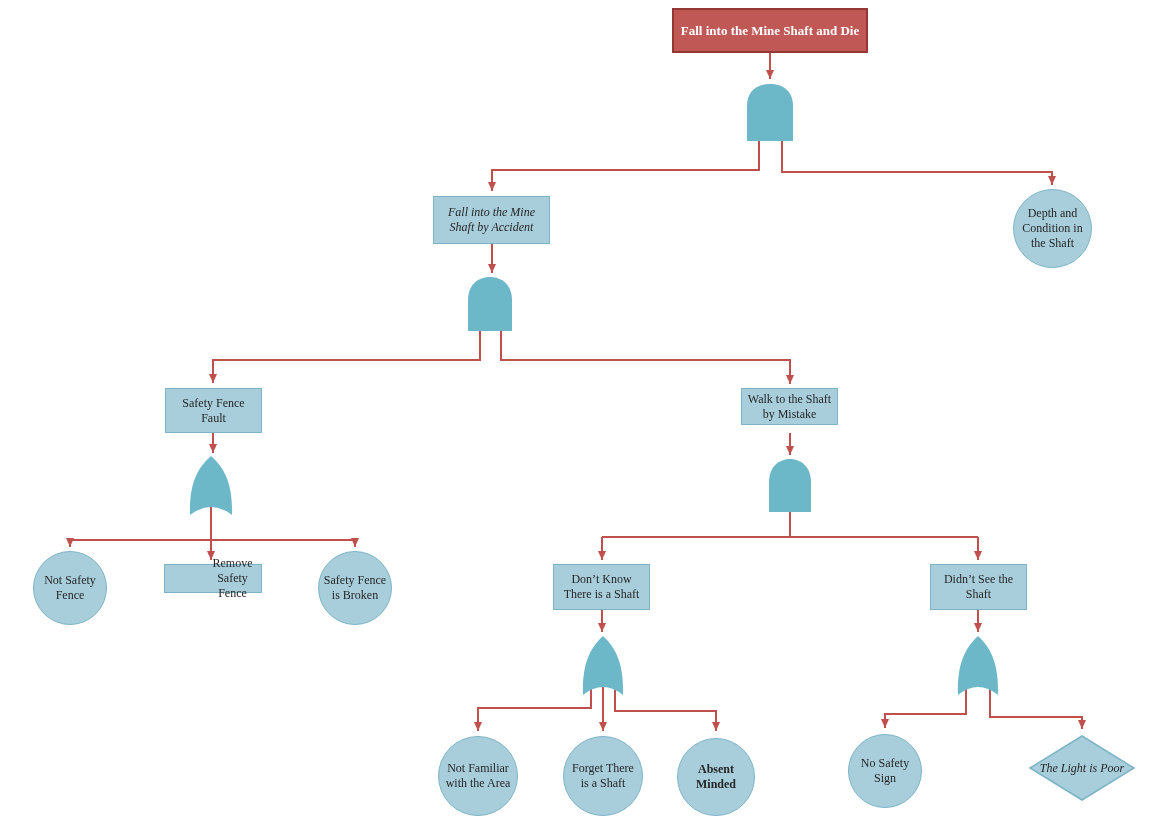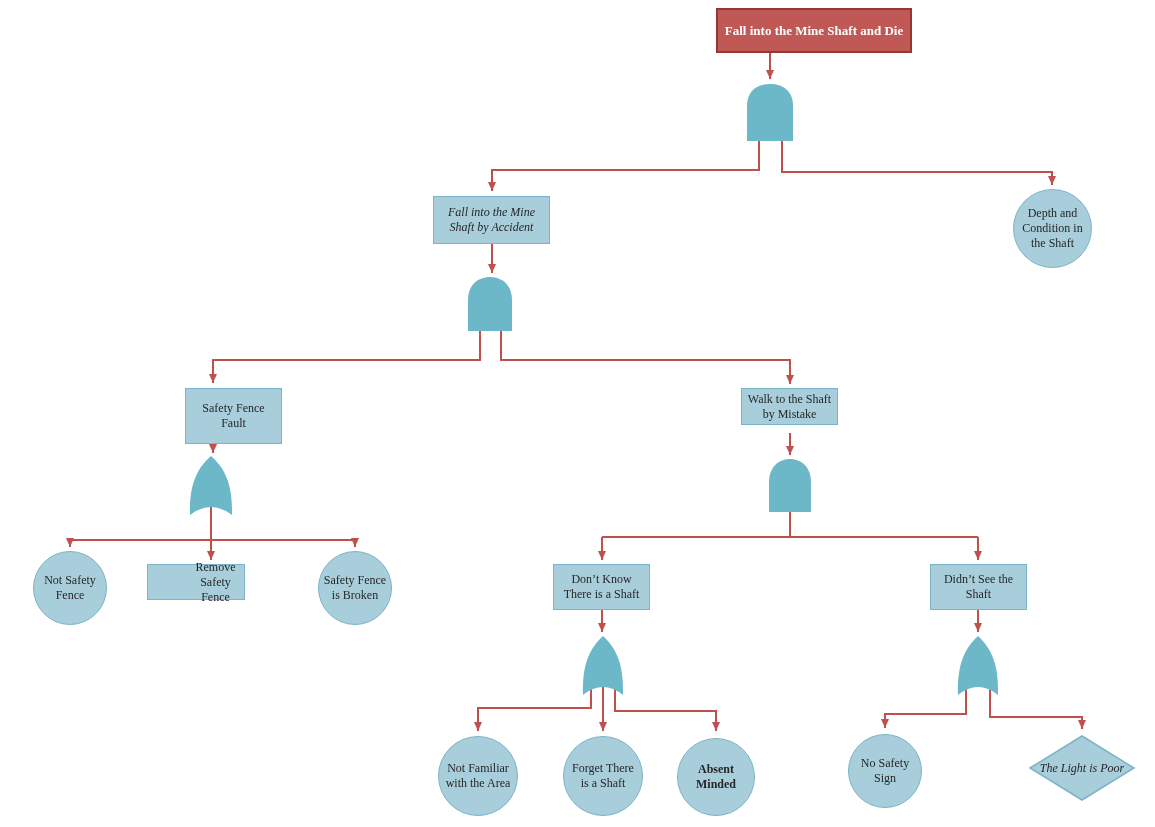--- a/index.html
+++ b/index.html
@@ -105,33 +105,33 @@
       <path class="gate" d="M468,331 V300 C468,286 477,277 490,277 C503,277 512,286 512,300 V331 Z"></path>
       <path class="gate" d="M769,512 V482 C769,468 778,459 790,459 C802,459 811,468 811,482 V512 Z"></path>
       <path class="gate" d="M211,456 C225,468 233,485 232,515 Q211,499 190,515 C189,485 197,468 211,456 Z"></path>
       <path class="gate" d="M603,636 C616,648 624,664 623,695 Q603,679 583,695 C582,664 590,648 603,636 Z"></path>
       <path class="gate" d="M978,636 C991,648 999,664 998,695 Q978,679 958,695 C957,664 965,648 978,636 Z"></path>
     </g>
 
     <polygon class="diamond-shape" points="1030,768 1082,736 1134,768 1082,800"></polygon>
   </svg>
 
-  <div class="node top-event" style="left:672px; top:8px; width:196px; height:45px;margin-left:44px;">Fall into the Mine Shaft and Die</div>
+  <div class="node top-event" style="left:672px; top:8px; width:196px; height:45px;">Fall into the Mine Shaft and Die</div>
 
   <div class="node rect-node" style="left:433px; top:196px; width:117px; height:48px;font-style:italic;">Fall into the Mine Shaft by Accident</div>
 
   <div class="node circle-node" style="left:1013px; top:189px; width:79px; height:79px;">Depth and Condition in the Shaft</div>
 
-  <div class="node rect-node" style="left:165px; top:388px; width:97px; height:56px;margin-left:20px;">Safety Fence Fault</div>
+  <div class="node rect-node" style="left:165px; top:388px; width:97px; height:45px;">Safety Fence Fault</div>
 
   <div class="node rect-node" style="left:741px; top:388px; width:97px; height:37px;">Walk to the Shaft by Mistake</div>
 
   <div class="node circle-node" style="left:33px; top:551px; width:74px; height:74px;">Not Safety Fence</div>
 
-  <div class="node rect-node" style="left:147px; top:564px; width:98px; height:36px;padding-left:42px;">Remove Safety Fence</div>
+  <div class="node rect-node" style="left:164px; top:564px; width:98px; height:29px;padding-left:42px;">Remove Safety Fence</div>
 
   <div class="node circle-node" style="left:318px; top:551px; width:74px; height:74px;">Safety Fence is Broken</div>
 
   <div class="node rect-node" style="left:553px; top:564px; width:97px; height:46px;">Don’t Know There is a Shaft</div>
 
   <div class="node rect-node" style="left:930px; top:564px; width:97px; height:46px;">Didn’t See the Shaft</div>
 
   <div class="node circle-node" style="left:438px; top:736px; width:80px; height:80px;">Not Familiar with the Area</div>
 
   <div class="node circle-node" style="left:563px; top:736px; width:80px; height:80px;">Forget There is a Shaft</div>

